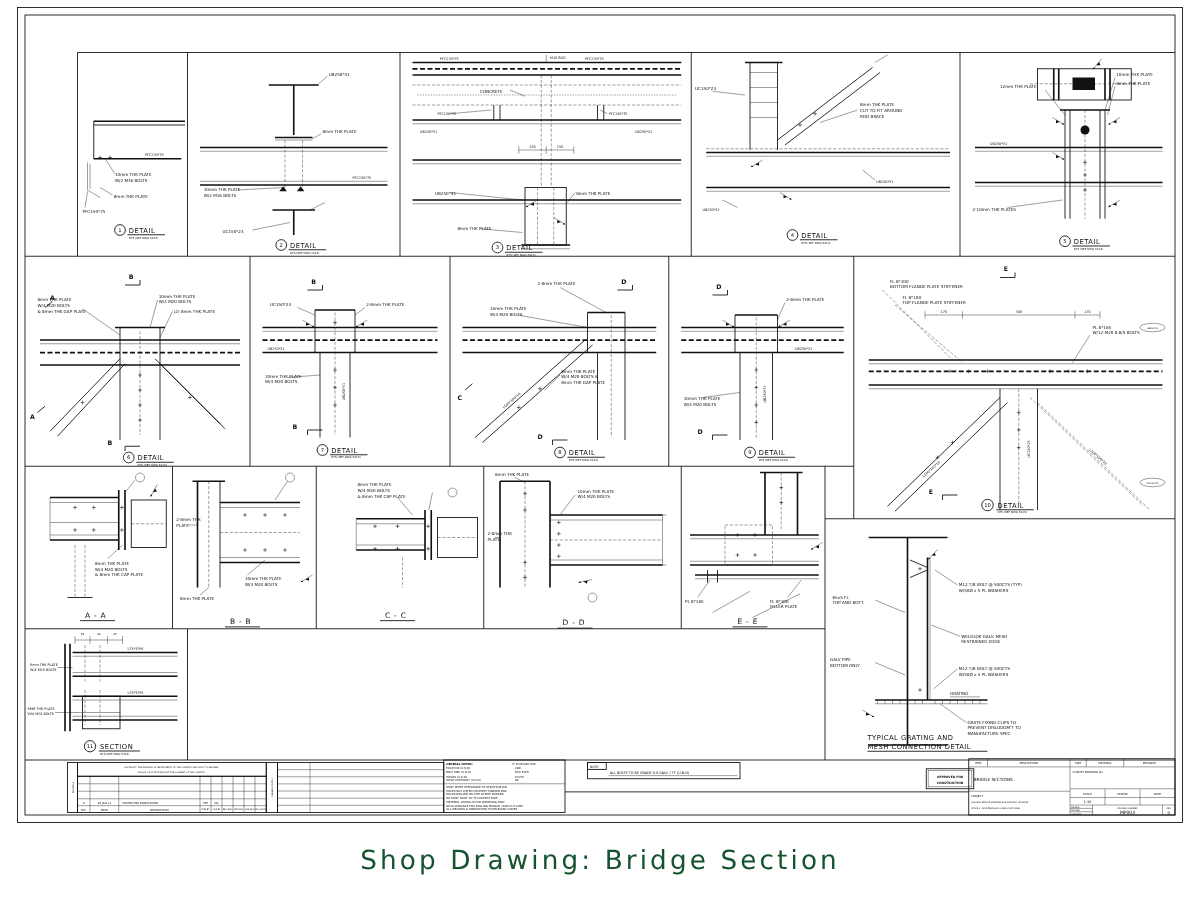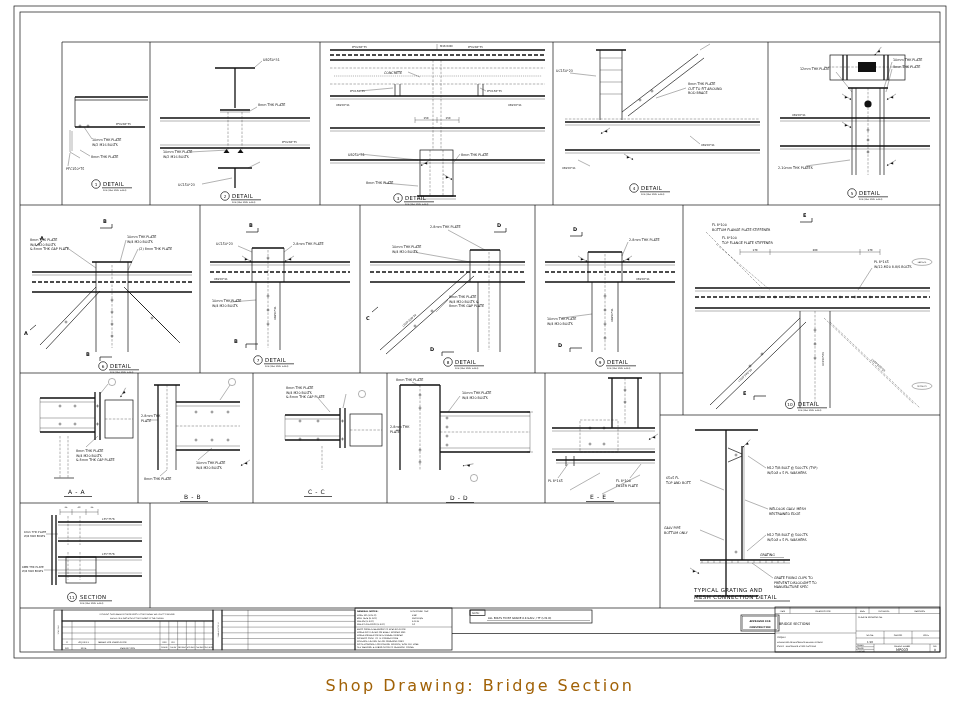--- a/index.html
+++ b/index.html
@@ -17,21 +17,21 @@
   .mk{font-size:5px;font-weight:bold}
   .sub{font-size:2.2px}
   .mid{text-anchor:middle}
   .s1{stroke:#111;stroke-width:1.3;fill:none}
   .s{stroke:#111;stroke-width:.7;fill:none}
   .t{stroke:#222;stroke-width:.35;fill:none}
   .dash{stroke-dasharray:2.5 1.4}
   .fdash{stroke-dasharray:1.1 1}
   .bdash{stroke:#111;stroke-width:1.4;stroke-dasharray:4 2;fill:none}
   #caption{position:absolute;left:0;top:676px;width:960px;text-align:center;
-    font-size:16px;letter-spacing:2.5px;color:#a16207;font-weight:400}
+    font-size:21px;letter-spacing:2.5px;color:#14532d;font-weight:400}
 </style>
 </head>
 <body>
 
 <div id="page">
 <svg id="sheet" width="960" height="662" viewBox="0 0 960 662">
   <defs>
     <marker id="ar" viewBox="0 0 6 6" markerWidth="5" markerHeight="5" refX="5.5" refY="3" orient="auto">
           <path d="M0 0L6 3L0 6Z" fill="#111"></path>
         </marker>

